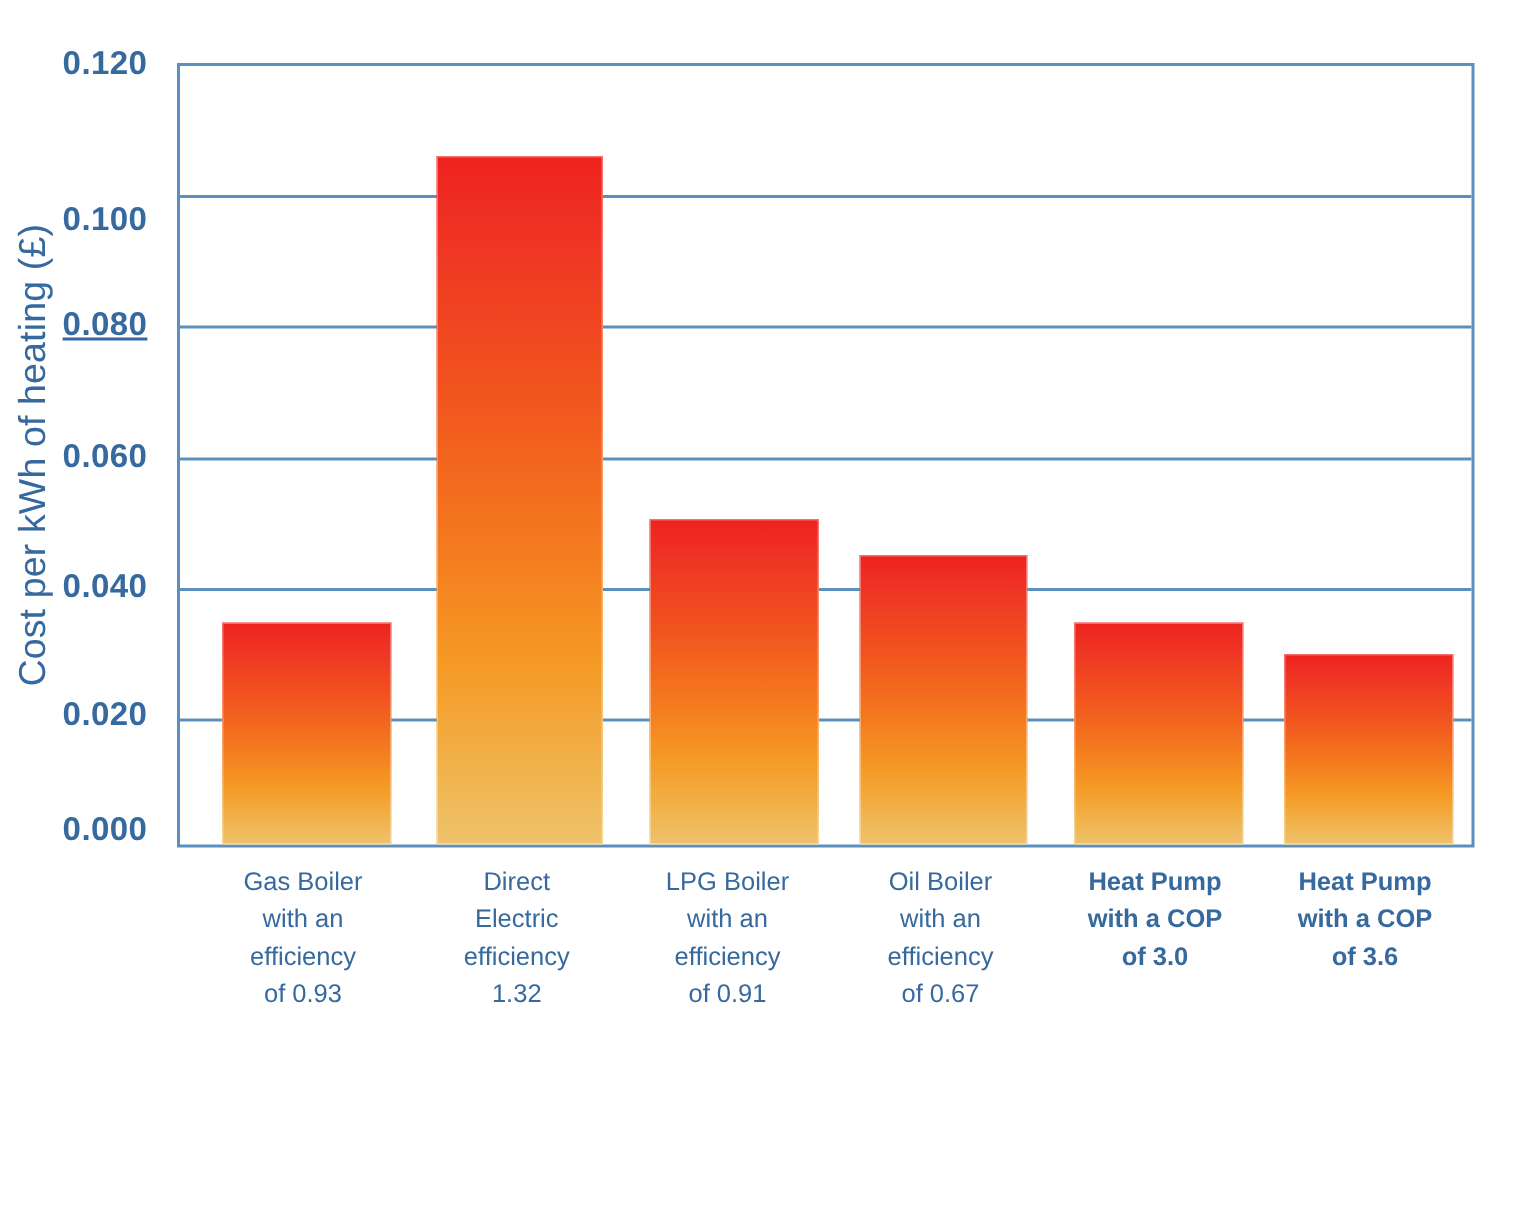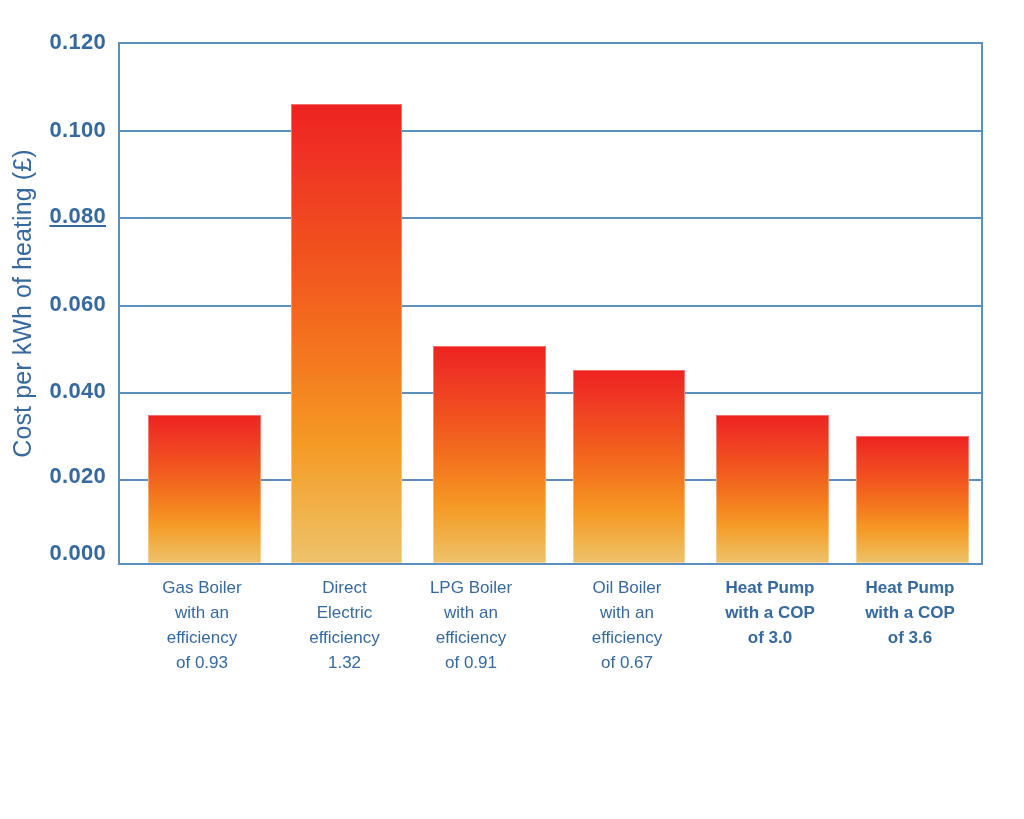--- a/index.html
+++ b/index.html
@@ -42,21 +42,21 @@
     letter-spacing: 0.1px;
     white-space: nowrap;
     user-select: none;
   }
 
   
   .y-tick-label {
     position: absolute;
     left: 34px;
     width: 72px;
-    text-align: right;
+    text-align: center;
     color: #36699E;
     font-size: 22px;
     font-weight: 700;
     letter-spacing: 0.3px;
     transform: translateY(-50%);
     white-space: nowrap;
     user-select: none;
   }
 
   
@@ -116,21 +116,21 @@
 <div id="chart-root">
 
   <div id="y-axis-title">Cost per kWh of heating (£)</div>
 
   <div id="y-ticks">
       <div class="y-tick-label" style="top: 553px;">0.000</div>
       <div class="y-tick-label" style="top: 476px;">0.020</div>
       <div class="y-tick-label" style="top: 390.667px;">0.040</div>
       <div class="y-tick-label" style="top: 303.5px;">0.060</div>
       <div class="y-tick-label" style="top: 216.333px; text-decoration: underline;">0.080</div>
-      <div class="y-tick-label" style="top: 130px;">0.100</div>
+      <div class="y-tick-label" style="top: 146px;">0.100</div>
       <div class="y-tick-label" style="top: 42px;">0.120</div>
     </div>
 
   <div id="plot-area">
     <div id="gridlines">
         <div class="gridline" style="top: 434.833px;"></div>
         <div class="gridline" style="top: 347.667px;"></div>
         <div class="gridline" style="top: 260.5px;"></div>
         <div class="gridline" style="top: 173.333px;"></div>
         <div class="gridline" style="top: 86.1667px;"></div>
@@ -147,21 +147,21 @@
 
   <div id="x-labels">
       <div class="x-label" style="width: 160px; left: 122px;">Gas Boiler
 with an
 efficiency
 of 0.93</div>
       <div class="x-label" style="width: 160px; left: 264.5px;">Direct
 Electric
 efficiency
 1.32</div>
-      <div class="x-label" style="width: 160px; left: 391px;">LPG Boiler
+      <div class="x-label" style="width: 160px; left: 405px;">LPG Boiler
 with an
 efficiency
 of 0.91</div>
       <div class="x-label" style="width: 160px; left: 547px;">Oil Boiler
 with an
 efficiency
 of 0.67</div>
       <div class="x-label bold" style="width: 160px; left: 690px;">Heat Pump
 with a COP
 of 3.0</div>

